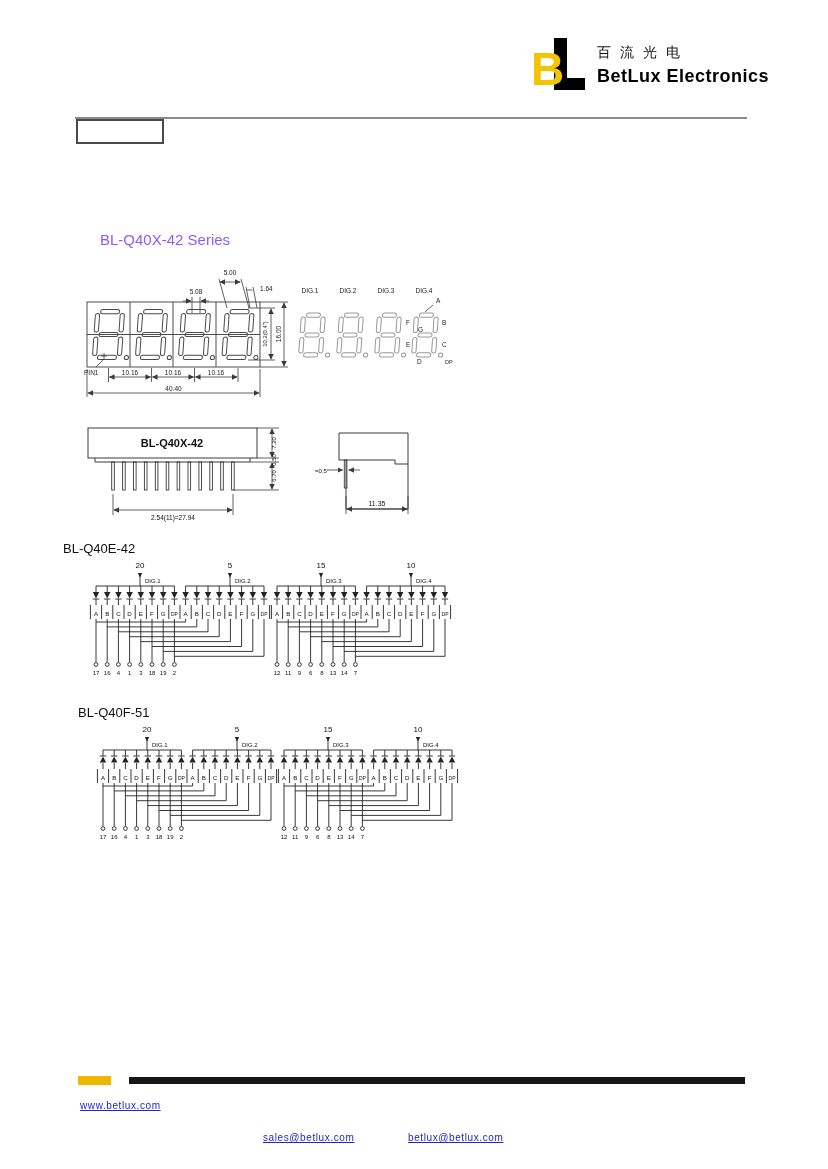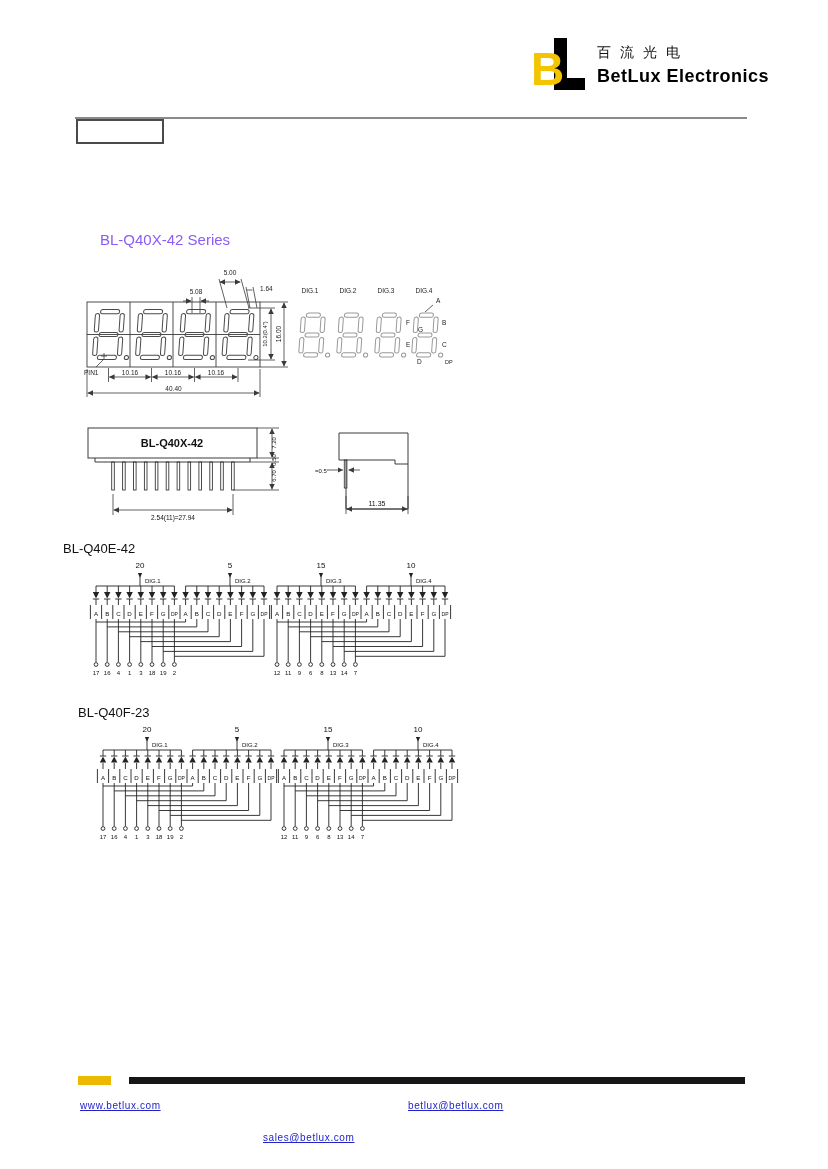--- a/index.html
+++ b/index.html
@@ -567,21 +567,21 @@
           <text x="198.2" y="119" text-anchor="middle" font-size="6">11</text>
           <text x="209.4" y="119" text-anchor="middle" font-size="6">9</text>
           <text x="220.6" y="119" text-anchor="middle" font-size="6">6</text>
           <text x="231.8" y="119" text-anchor="middle" font-size="6">8</text>
           <text x="243" y="119" text-anchor="middle" font-size="6">13</text>
           <text x="254.2" y="119" text-anchor="middle" font-size="6">14</text>
           <text x="265.4" y="119" text-anchor="middle" font-size="6">7</text>
         </g>
       </svg></div>
 
-  <div class="abs diag-title" style="left:78px;top:705px">BL-Q40F-23</div>
+  <div class="abs diag-title" style="left:78px;top:705px">BL-Q40F-51</div>
   <div class="abs" id="diagram-1" style="left:97px;top:720px"><svg width="365" height="126" viewBox="0 0 365 126">
         <g stroke="#222" stroke-width="0.9" fill="none">
           <line x1="6" y1="30" x2="84.39999999999999" y2="30"></line>
           <line x1="50" y1="30" x2="50" y2="17"></line>
           <polygon points="47.8,17 52.2,17 50,21.5" fill="#222" stroke="none"></polygon>
           <line x1="95.6" y1="30" x2="174" y2="30"></line>
           <line x1="140" y1="30" x2="140" y2="17"></line>
           <polygon points="137.8,17 142.2,17 140,21.5" fill="#222" stroke="none"></polygon>
           <line x1="6" y1="30" x2="6" y2="36"></line>
           <line x1="2.8" y1="36" x2="9.2" y2="36"></line>
@@ -877,14 +877,14 @@
           <text x="243" y="119" text-anchor="middle" font-size="6">13</text>
           <text x="254.2" y="119" text-anchor="middle" font-size="6">14</text>
           <text x="265.4" y="119" text-anchor="middle" font-size="6">7</text>
         </g>
       </svg></div>
 
   <div class="abs foot-yellow"></div>
   <div class="abs foot-black"></div>
   <a class="abs foot-link" href="#" style="left:80px;top:1100px">www.betlux.com</a>
   <a class="abs foot-link" href="#" style="left:263px;top:1132px">sales@betlux.com</a>
-  <a class="abs foot-link" href="#" style="left:408px;top:1100px">betlux@betlux.com</a>
+  <a class="abs foot-link" href="#" style="left:408px;top:1132px">betlux@betlux.com</a>
 </div>
 
 </body></html>

